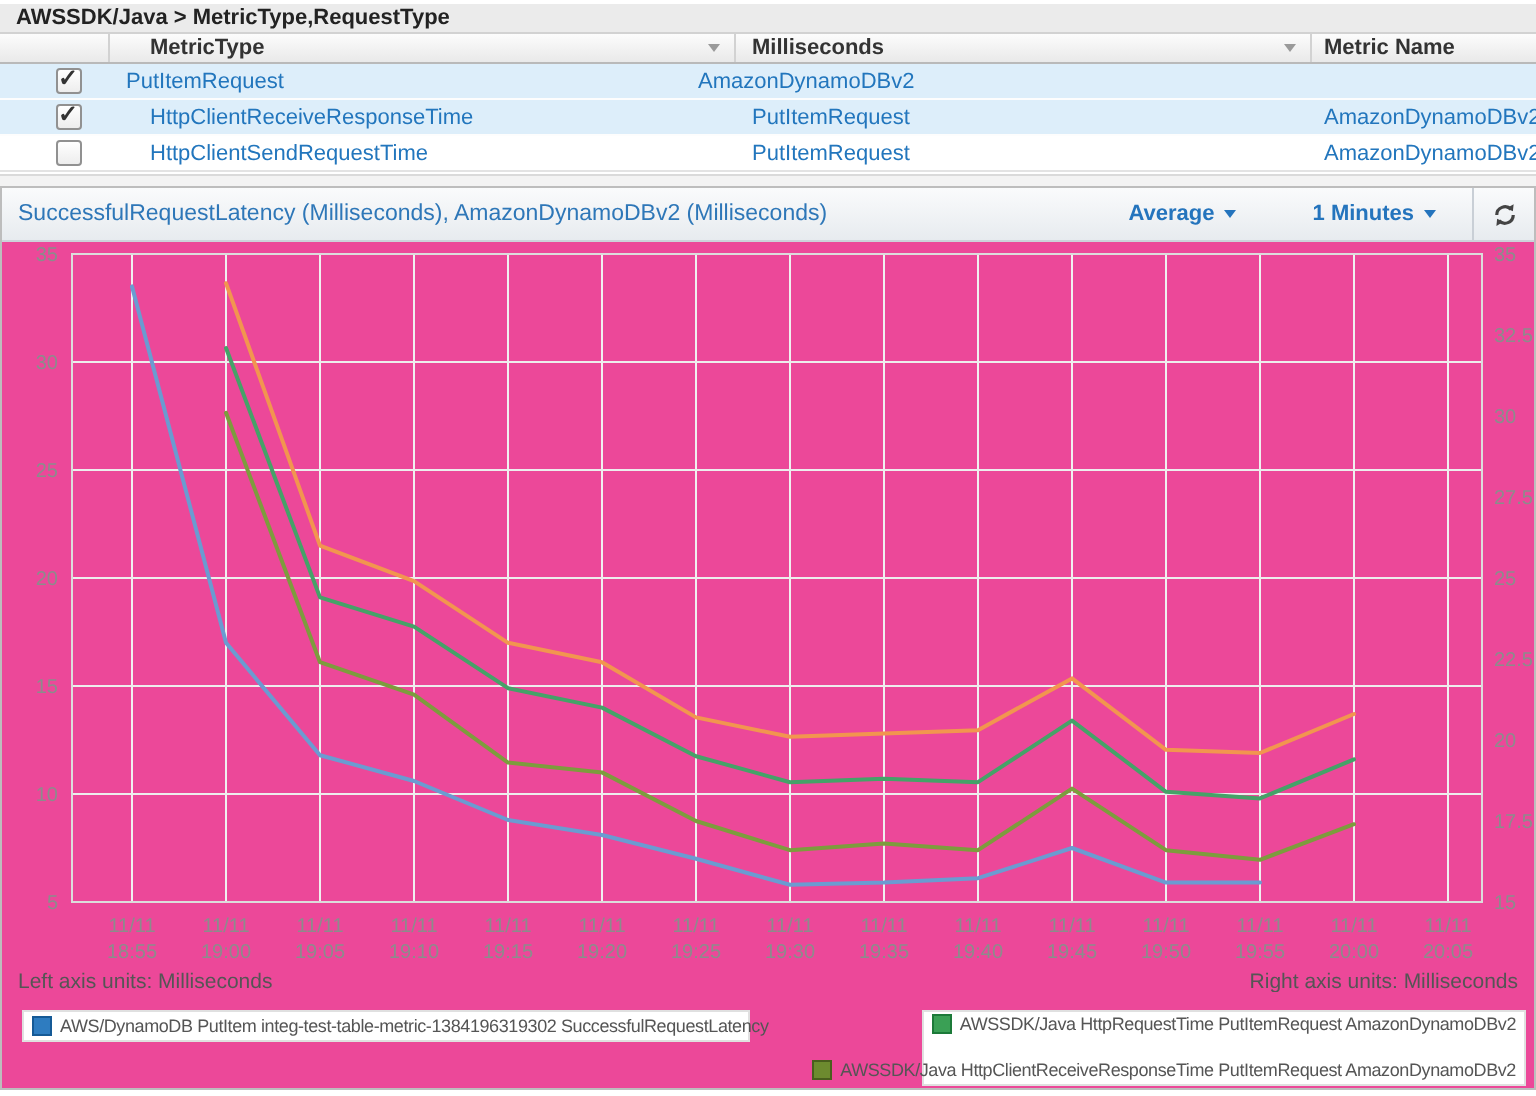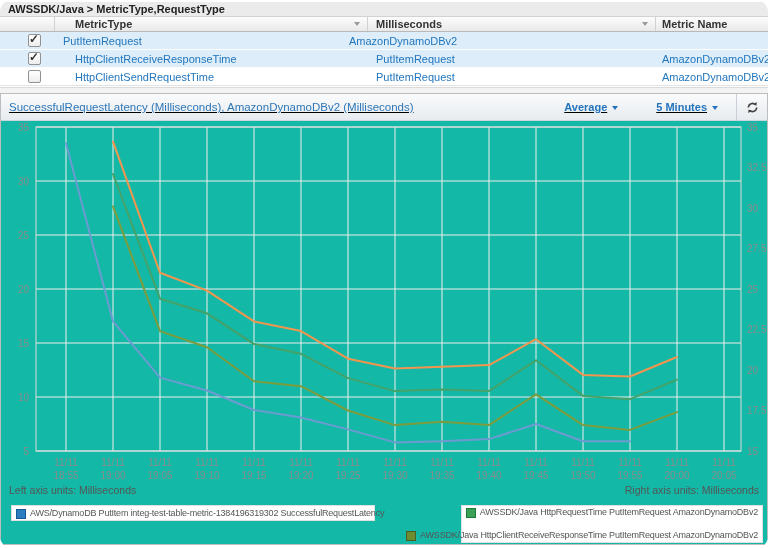--- a/index.html
+++ b/index.html
@@ -1,17 +1,17 @@
 <!DOCTYPE html>
 <html><head>
 <meta charset="utf-8">
 <style>
   html,body{margin:0;padding:0;background:#fff;}
   #app{position:relative;width:768px;height:548px;background:#fff;
-       font-family:"Liberation Sans",sans-serif;overflow:hidden;border-radius:12px;}
+       font-family:"Liberation Sans",sans-serif;overflow:hidden;}
 
   
   .breadcrumb{position:absolute;top:2px;left:0;width:760px;height:14px;
     background:#ebebeb;border-bottom:1px solid #d2d2d2;padding-left:8px;
     font-size:11px;font-weight:bold;color:#222;line-height:14px;}
 
   
   .thead{position:absolute;top:17px;left:0;width:768px;height:14px;display:flex;
     background:linear-gradient(#fcfcfc,#e9e9e9);border-bottom:1px solid #b9b9b9;
     font-size:11px;font-weight:bold;color:#333;line-height:14px;}
@@ -34,21 +34,21 @@
   .cb.checked::after{content:"\2713";position:absolute;left:0px;top:-3px;font-size:12px;
     font-weight:bold;color:#333;}
 
   
   .splitter{position:absolute;top:87px;left:0;width:768px;height:6px;background:#f3f3f3;
     border-top:1px solid #dadada;border-bottom:1px solid #c9c9c9;text-align:center;}
   .dots{font-size:9px;line-height:5px;color:#8fa3b5;letter-spacing:2px;}
 
   
   .panel{position:absolute;top:93px;left:0;width:766px;height:450px;
-    border:1px solid #bdbdbd;background:#14b8a6;text-decoration:underline;}
+    border:1px solid #bdbdbd;background:#ec4899;}
   .titlebar{height:26px;display:flex;align-items:center;
     background:linear-gradient(#fafbfc,#e7ebef);border-bottom:1px solid #ccd3da;}
   .ctitle{flex:1;padding-left:8px;font-size:11.5px;color:#2e77b8;}
   .dd{font-size:11px;font-weight:bold;color:#2474bd;cursor:pointer;white-space:nowrap;}
   .dd.stat{margin-right:38px;}
   .dd.period{margin-right:18px;}
   .caret{display:inline-block;margin-left:5px;width:0;height:0;
     border-left:3.5px solid transparent;border-right:3.5px solid transparent;
     border-top:4px solid #2474bd;vertical-align:middle;}
   .refresh{width:30px;height:26px;border-left:1px solid #c9cfd6;display:flex;
@@ -58,21 +58,21 @@
   .tick{font-size:10px;fill:#8c8c8c;}
   .units{font-size:10.5px;fill:#555;}
 
   
   .legendrow{position:relative;height:46px;}
   .lbox{position:absolute;border:1px solid #e0e0e0;background:#fff;font-size:9px;
     color:#555;box-sizing:border-box;}
   .lbox.left{left:10px;top:9px;width:364px;height:16px;padding:2px 4px;}
   .lbox.right{right:4px;top:9px;width:302px;height:38px;padding:1px 4px;
     display:flex;flex-direction:column;align-items:flex-end;justify-content:space-between;}
-  .litem{display:flex;align-items:center;white-space:nowrap;letter-spacing:-0.2px;line-height:11px;}
+  .litem{display:flex;align-items:flex-start;white-space:nowrap;letter-spacing:-0.2px;line-height:11px;}
   .sw{display:inline-block;width:8px;height:8px;border:1px solid #666;margin-right:4px;flex:0 0 auto;}
 </style>
 </head>
 <body>
 
 <div id="app">
 
   <div class="breadcrumb">AWSSDK/Java &gt; MetricType,RequestType</div>
 
   <div class="thead">
@@ -134,21 +134,21 @@
     <span class="dots">····</span>
   </div>
 
   <div class="panel">
     <div class="titlebar">
       <div class="ctitle">SuccessfulRequestLatency (Milliseconds), AmazonDynamoDBv2 (Milliseconds)</div>
       <div class="dd stat">
         <span>Average</span><span class="caret"></span>
       </div>
       <div class="dd period">
-        <span>5 Minutes</span><span class="caret"></span>
+        <span>1 Minutes</span><span class="caret"></span>
       </div>
       <div class="refresh">
         <svg width="15" height="15" viewBox="0 0 16 16">
           <path d="M3.6 8a4.4 4.4 0 0 1 7.6-3" fill="none" stroke="#444" stroke-width="1.7"></path>
           <path d="M12.6 2.2 L12.2 6.0 L8.8 4.4 Z" fill="#444"></path>
           <path d="M12.4 8a4.4 4.4 0 0 1-7.6 3" fill="none" stroke="#444" stroke-width="1.7"></path>
           <path d="M3.4 13.8 L3.8 10.0 L7.2 11.6 Z" fill="#444"></path>
         </svg>
       </div>
     </div>

